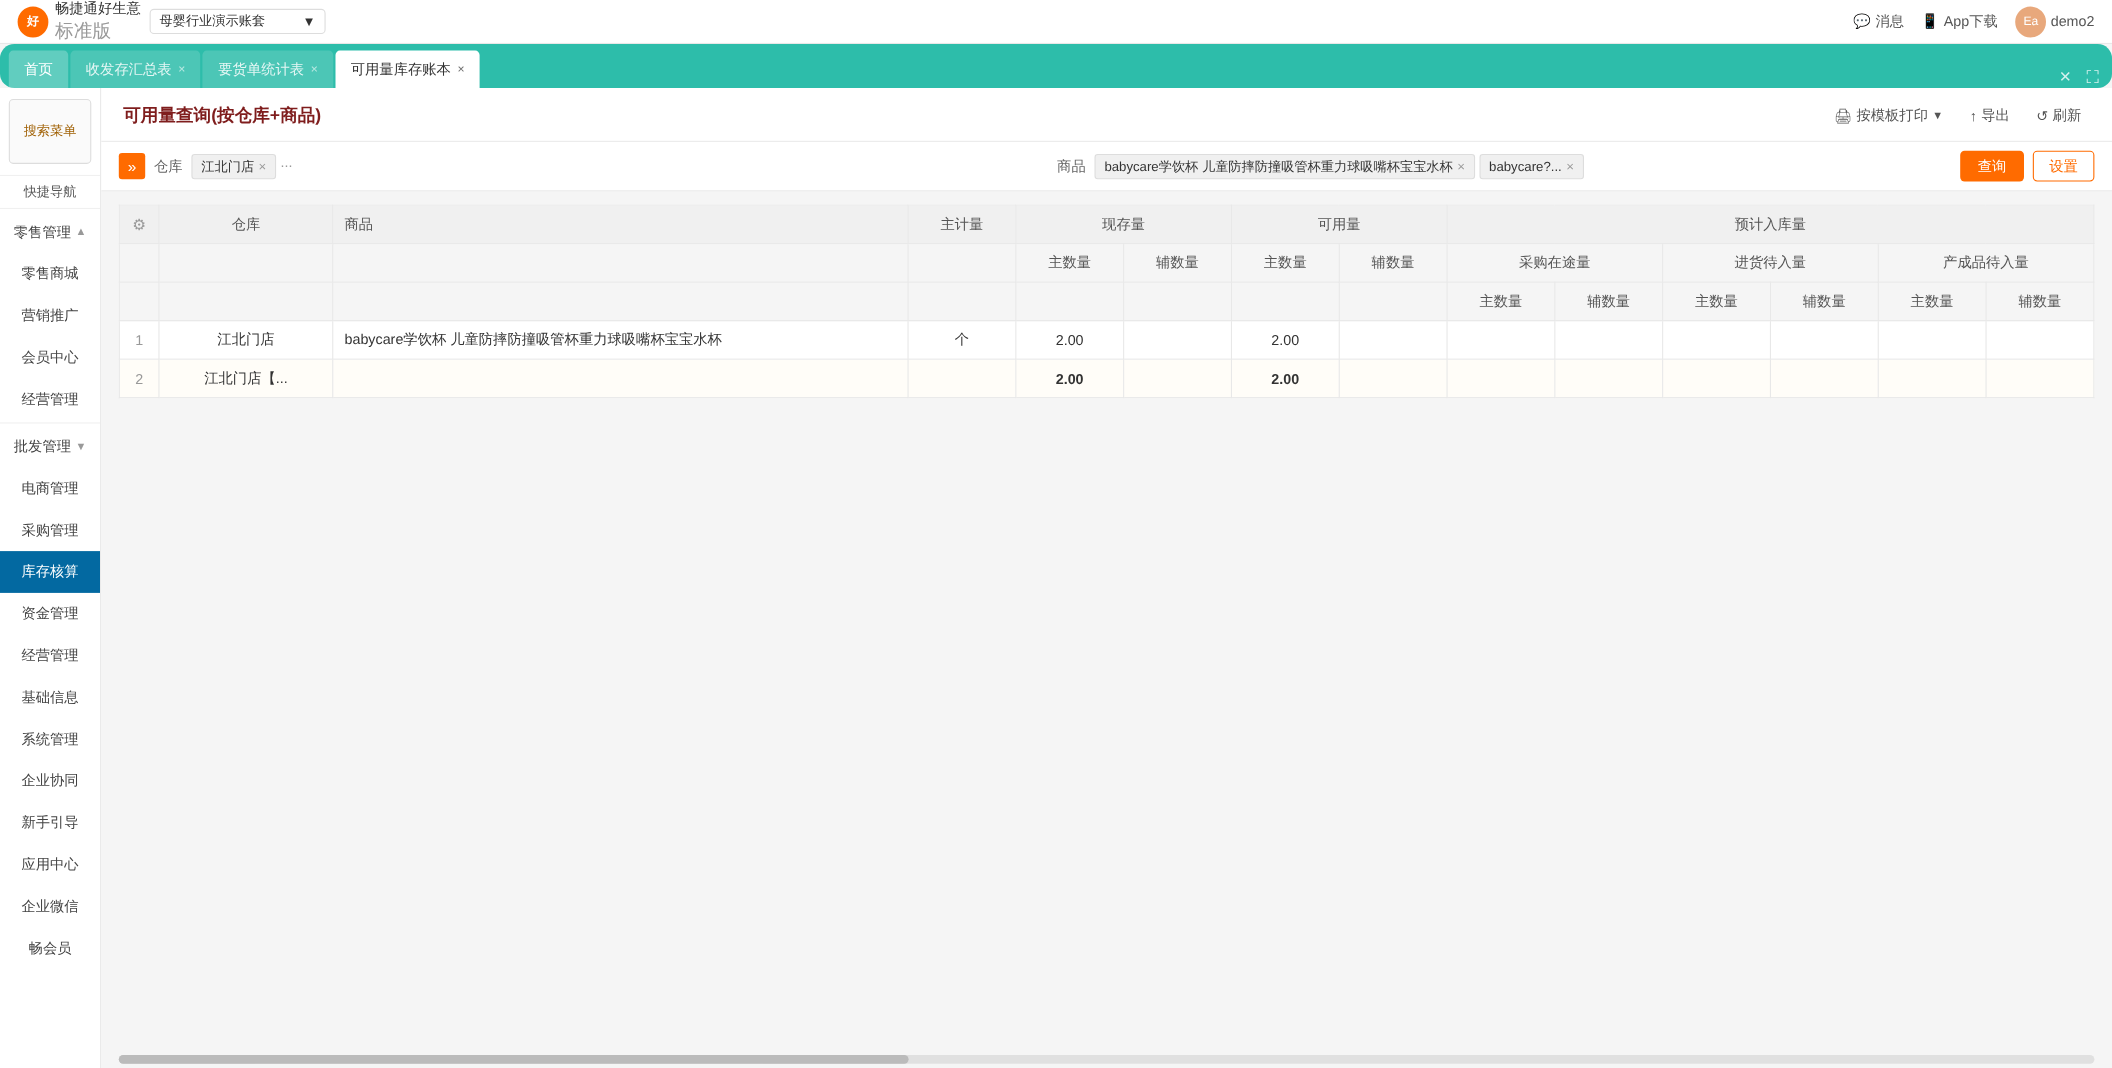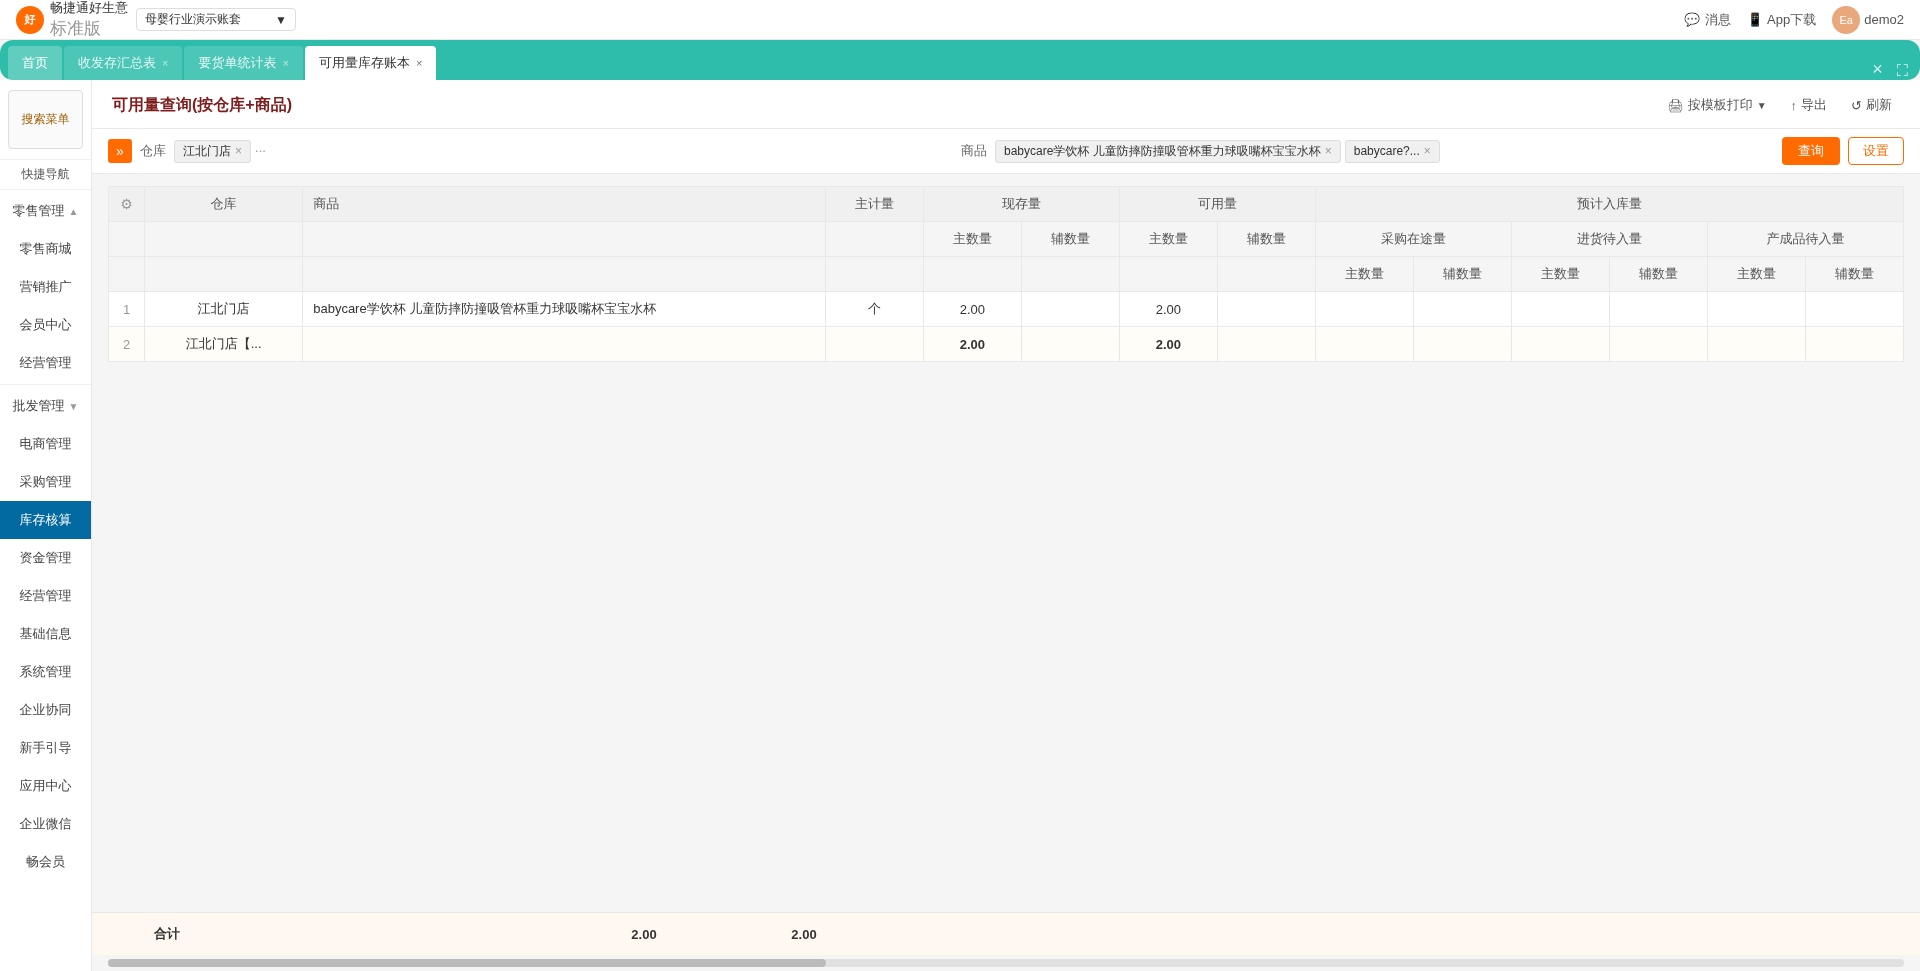--- a/index.html
+++ b/index.html
@@ -326,37 +326,20 @@
             <td></td>
             <td></td>
             <td></td>
             <td></td>
             <td></td>
           </tr>
         </tbody>
       </table>
     </div>
 
-    <div class="table-footer">
-      <table class="footer-table">
-        <tbody>
-            <tr>
-          <td style="width:36px;"></td>
-          <td style="width:80px;text-align:left;">合计</td>
-          <td style="width:320px;"></td>
-          <td style="width:60px;"></td>
-          <td style="width:80px;">2.00</td>
-          <td style="width:80px;"></td>
-          <td style="width:80px;">2.00</td>
-          <td style="width:80px;"></td>
-          <td></td>
-        </tr>
-      </tbody>
-        </table>
-    </div>
 
     <div class="table-scroll-bar">
       <div class="scroll-track">
         <div class="scroll-thumb"></div>
       </div>
     </div>
 
   </div>
 </div>
 

